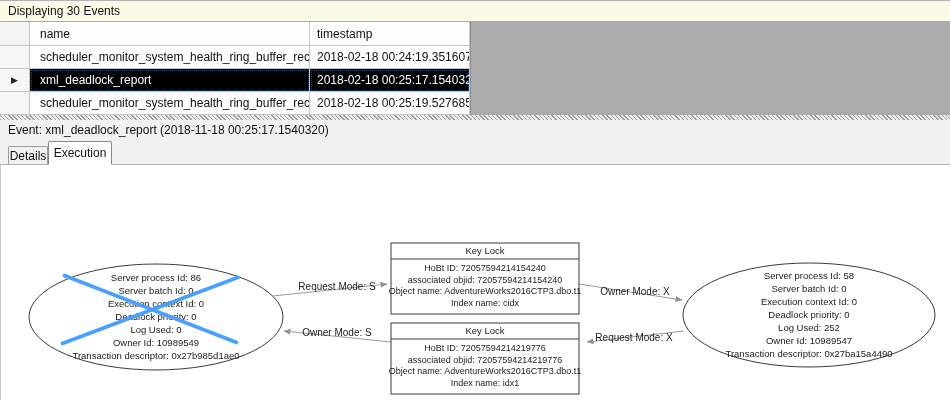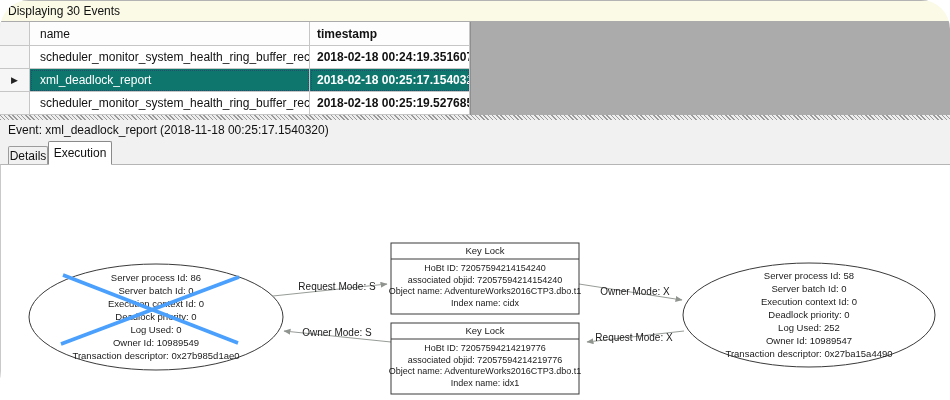--- a/index.html
+++ b/index.html
@@ -1,39 +1,39 @@
 <!DOCTYPE html>
 <html><head>
 <meta charset="utf-8">
 <style>
   * { margin:0; padding:0; box-sizing:border-box; }
   body { font-family:"Liberation Sans", sans-serif; background:#fff; }
   #app { position:relative; width:950px; height:400px; background:#fff; overflow:hidden;
-         font-family:"Liberation Sans", sans-serif; color:#111;border-radius:29px; }
+         font-family:"Liberation Sans", sans-serif; color:#111; }
 
   
   .top-bar { position:absolute; left:0; top:0; width:950px; height:22px;
              background:#FBFAE7; border-top:1px solid #B3B3B3; border-bottom:1px solid #ABABAB;
              font-size:12px; line-height:20px; padding-left:8px; }
 
   
   .table-zone { position:absolute; left:0; top:22px; width:950px; height:93px; background:#ABABAB;padding-left:16px; }
   .grid { position:absolute; left:0; top:0; width:471px; height:93px; background:#fff;
           font-size:12px; border-right:1px solid #8f8f8f; }
   .trow { display:flex; width:470px; }
   .hrow { height:24px; }
   .drow { height:23px; background:#fff; }
   .cell { border-right:1px solid #C6C6C6; border-bottom:1px solid #C6C6C6;
           overflow:hidden; white-space:nowrap; }
   .c-sel  { width:30px; background:#F6F6F6; text-align:center; }
   .c-name { width:280px; padding:0 0 0 10px; line-height:23px; }
-  .c-ts   { width:160px; padding:0 0 0 7px; line-height:23px;font-weight:bold; }
+  .c-ts   { width:160px; padding:0 0 0 7px; line-height:23px; }
   .hrow .c-name, .hrow .c-ts { line-height:24px; background:#FDFDFD; }
   .hrow .c-sel { background:#F3F3F3; }
-  .drow.sel .c-name, .drow.sel .c-ts { background:#0f766e; color:#fff;
+  .drow.sel .c-name, .drow.sel .c-ts { background:#000000; color:#fff;
           outline:1px dotted #274b6d; outline-offset:-2px; }
   .arrow-glyph { font-size:9px; color:#222; line-height:23px; display:block; }
 
   
   .splitter { position:absolute; left:0; top:115px; width:950px; height:5px;
               background:#EDEDED;
               background-image:repeating-linear-gradient(45deg,#9a9a9a 0 1px,transparent 1px 3px); }
 
   
   .event-bar { position:absolute; left:0; top:120px; width:950px; height:21px;

